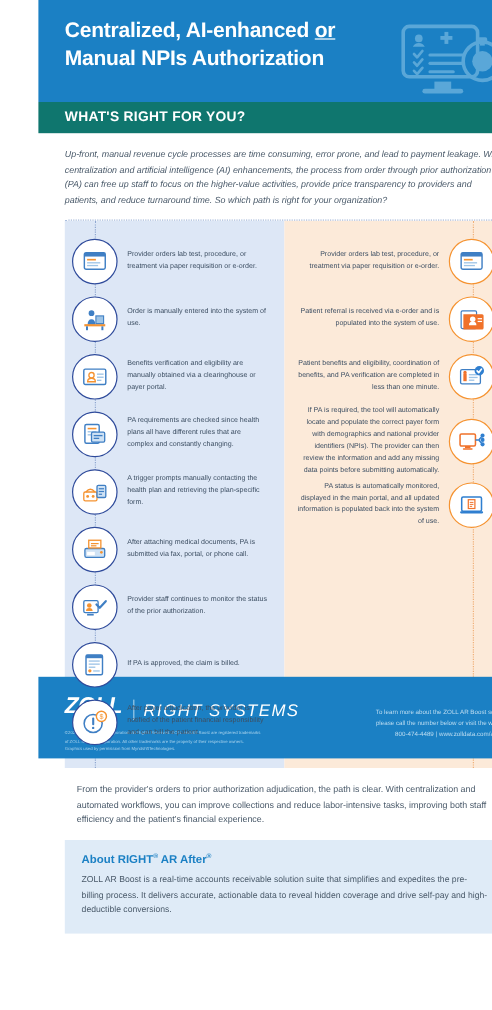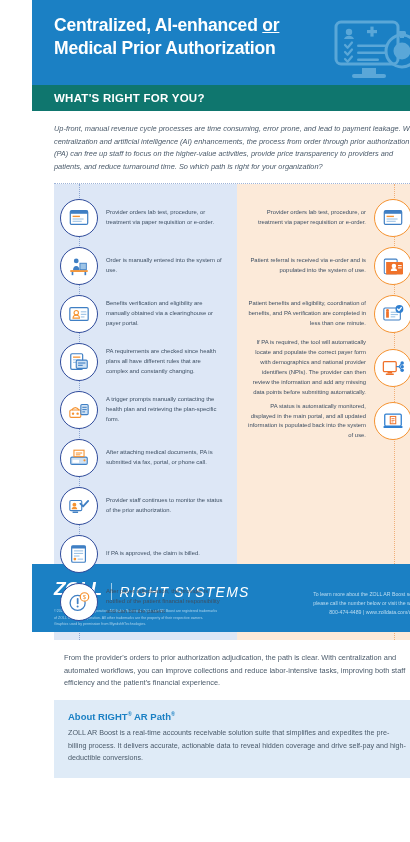--- a/index.html
+++ b/index.html
@@ -208,21 +208,21 @@
   }
 </style>
 </head>
 <body>
 
 <div class="page">
 
   <div class="header">
     <div class="header-title">
       <span>Centralized, AI-enhanced </span><span class="u">or</span><br>
-      <span>Medical Prior Authorization</span>
+      <span>Manual NPIs Authorization</span>
     </div>
     <svg class="header-icon" viewBox="0 0 92 62">
       <rect x="4" y="4" width="62" height="42" rx="5" fill="none" stroke="#5aa7d8" stroke-width="3"></rect>
       <rect x="30" y="50" width="14" height="7" fill="#5aa7d8"></rect>
       <rect x="20" y="56" width="34" height="4" rx="2" fill="#5aa7d8"></rect>
       <circle cx="17" cy="14" r="3.2" fill="#5aa7d8"></circle>
       <path d="M12 21 a5.5 5.5 0 0 1 10 0z" fill="#5aa7d8"></path>
       <rect x="35" y="12" width="10" height="3.2" fill="#5aa7d8"></rect>
       <rect x="38.4" y="8.6" width="3.2" height="10" fill="#5aa7d8"></rect>
       <path d="M13 27 l2.6 2.8 L20 24.5" fill="none" stroke="#5aa7d8" stroke-width="2.2" stroke-linecap="round" stroke-linejoin="round"></path>
@@ -455,21 +455,21 @@
         <div class="step-text">PA status is automatically monitored, displayed in the main portal, and all updated information is populated back into the system of use.</div>
       </div>
 
     </div>
   </div>
 
   <p class="outro">From the provider's orders to prior authorization adjudication, the path is clear. With centralization and automated workflows, you can improve collections and reduce labor-intensive tasks, improving both staff efficiency and the patient's financial experience.</p>
 
   <div class="about">
     <div class="about-title">
-      <span>About RIGHT</span><sup>®</sup><span> AR Path</span><sup>®</sup>
+      <span>About RIGHT</span><sup>®</sup><span> AR After</span><sup>®</sup>
     </div>
     <div class="about-body">ZOLL AR Boost is a real-time accounts receivable solution suite that simplifies and expedites the pre-billing process. It delivers accurate, actionable data to reveal hidden coverage and drive self-pay and high-deductible conversions.</div>
   </div>
 
   <div class="footer">
     <div class="logo-wrap">
       <div class="logo-row">
         <span class="logo-zoll">ZOLL</span>
         <span class="logo-div"></span>
         <span class="logo-ds">RIGHT SYSTEMS</span>

